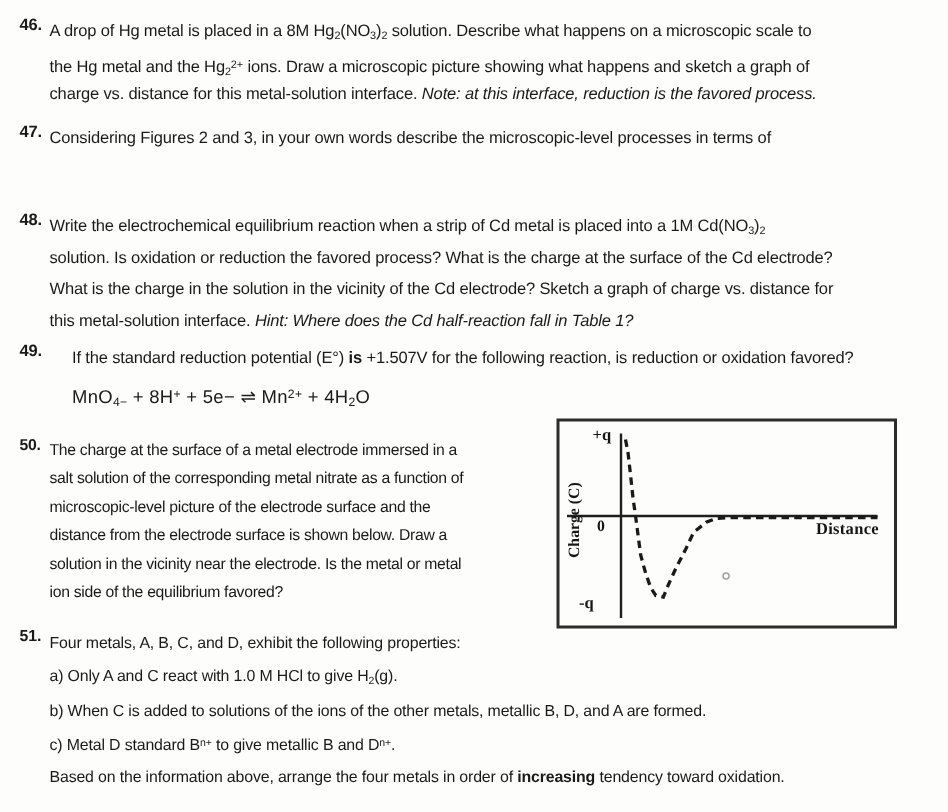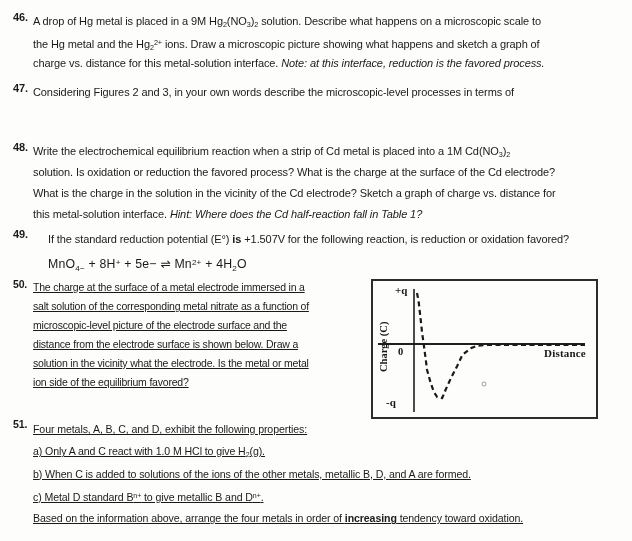--- a/index.html
+++ b/index.html
@@ -47,21 +47,21 @@
   }
 </style>
 </head>
 <body>
 
 <div class="page">
 
   <section class="q q46" style="top:11px;">
     <span class="qnum">46.</span>
     <div class="qbody">
-        <div class="ln"><span>A drop of Hg metal is placed in a 9M Hg</span><span class="seg-sub">2</span><span>(NO</span><span class="seg-sub">3</span><span>)</span><span class="seg-sub">2</span><span> solution. Describe what happens on a microscopic scale to</span></div>
+        <div class="ln"><span>A drop of Hg metal is placed in a 8M Hg</span><span class="seg-sub">2</span><span>(NO</span><span class="seg-sub">3</span><span>)</span><span class="seg-sub">2</span><span> solution. Describe what happens on a microscopic scale to</span></div>
         <div class="ln"><span>the Hg metal and the Hg</span><span class="seg-sub">2</span><span class="seg-sup">2+</span><span> ions. Draw a microscopic picture showing what happens and sketch a graph of</span></div>
         <div class="ln"><span>charge vs. distance for this metal-solution interface. </span><span class="seg-i">Note: at this interface, reduction is the favored process.</span></div>
       </div>
   </section>
 
   <section class="q q47" style="top:82px;">
     <span class="qnum">47.</span>
     <div class="qbody">
         <div class="ln"><span>Considering Figures 2 and 3, in your own words describe the microscopic-level processes in terms of</span></div>
       </div>
@@ -78,33 +78,33 @@
   </section>
 
   <section class="q q49" style="top:228px;">
     <span class="qnum">49.</span>
     <div class="qbody">
         <div class="ln"><span>If the standard reduction potential (E°) </span><span class="seg-b">is</span><span> +1.507V for the following reaction, is reduction or oxidation favored?</span></div>
         <div class="ln formula"><span>MnO</span><span class="seg-sub">4−</span><span> + 8H</span><span class="seg-sup">+</span><span> + 5e− </span><span>⇌</span><span> Mn</span><span class="seg-sup">2+</span><span> + 4H</span><span class="seg-sub">2</span><span>O</span></div>
       </div>
   </section>
 
-  <section class="q q50" style="top:278px;width:350px;text-decoration:underline;">
+  <section class="q q50" style="top:291px;width:350px;">
     <span class="qnum">50.</span>
     <div class="qbody">
         <div class="ln"><span>The charge at the surface of a metal electrode immersed in a</span></div>
         <div class="ln"><span>salt solution of the corresponding metal nitrate as a function of</span></div>
         <div class="ln"><span>microscopic-level picture of the electrode surface and the</span></div>
         <div class="ln"><span>distance from the electrode surface is shown below. Draw a</span></div>
-        <div class="ln"><span>solution in the vicinity what the electrode. Is the metal or metal</span></div>
+        <div class="ln"><span>solution in the vicinity near the electrode. Is the metal or metal</span></div>
         <div class="ln"><span>ion side of the equilibrium favored?</span></div>
       </div>
   </section>
 
-  <section class="q q51" style="top:418px;text-decoration:underline;">
+  <section class="q q51" style="top:418px;">
     <span class="qnum">51.</span>
     <div class="qbody">
         <div class="ln"><span>Four metals, A, B, C, and D, exhibit the following properties:</span></div>
         <div class="ln"><span>a) Only A and C react with 1.0 M HCl to give H</span><span class="seg-sub">2</span><span>(g).</span></div>
         <div class="ln"><span>b) When C is added to solutions of the ions of the other metals, metallic B, D, and A are formed.</span></div>
         <div class="ln"><span>c) Metal D standard B</span><span class="seg-sup">n+</span><span> to give metallic B and D</span><span class="seg-sup">n+</span><span>.</span></div>
         <div class="ln"><span>Based on the information above, arrange the four metals in order of </span><span class="seg-b">increasing</span><span> tendency toward oxidation.</span></div>
       </div>
   </section>
 

